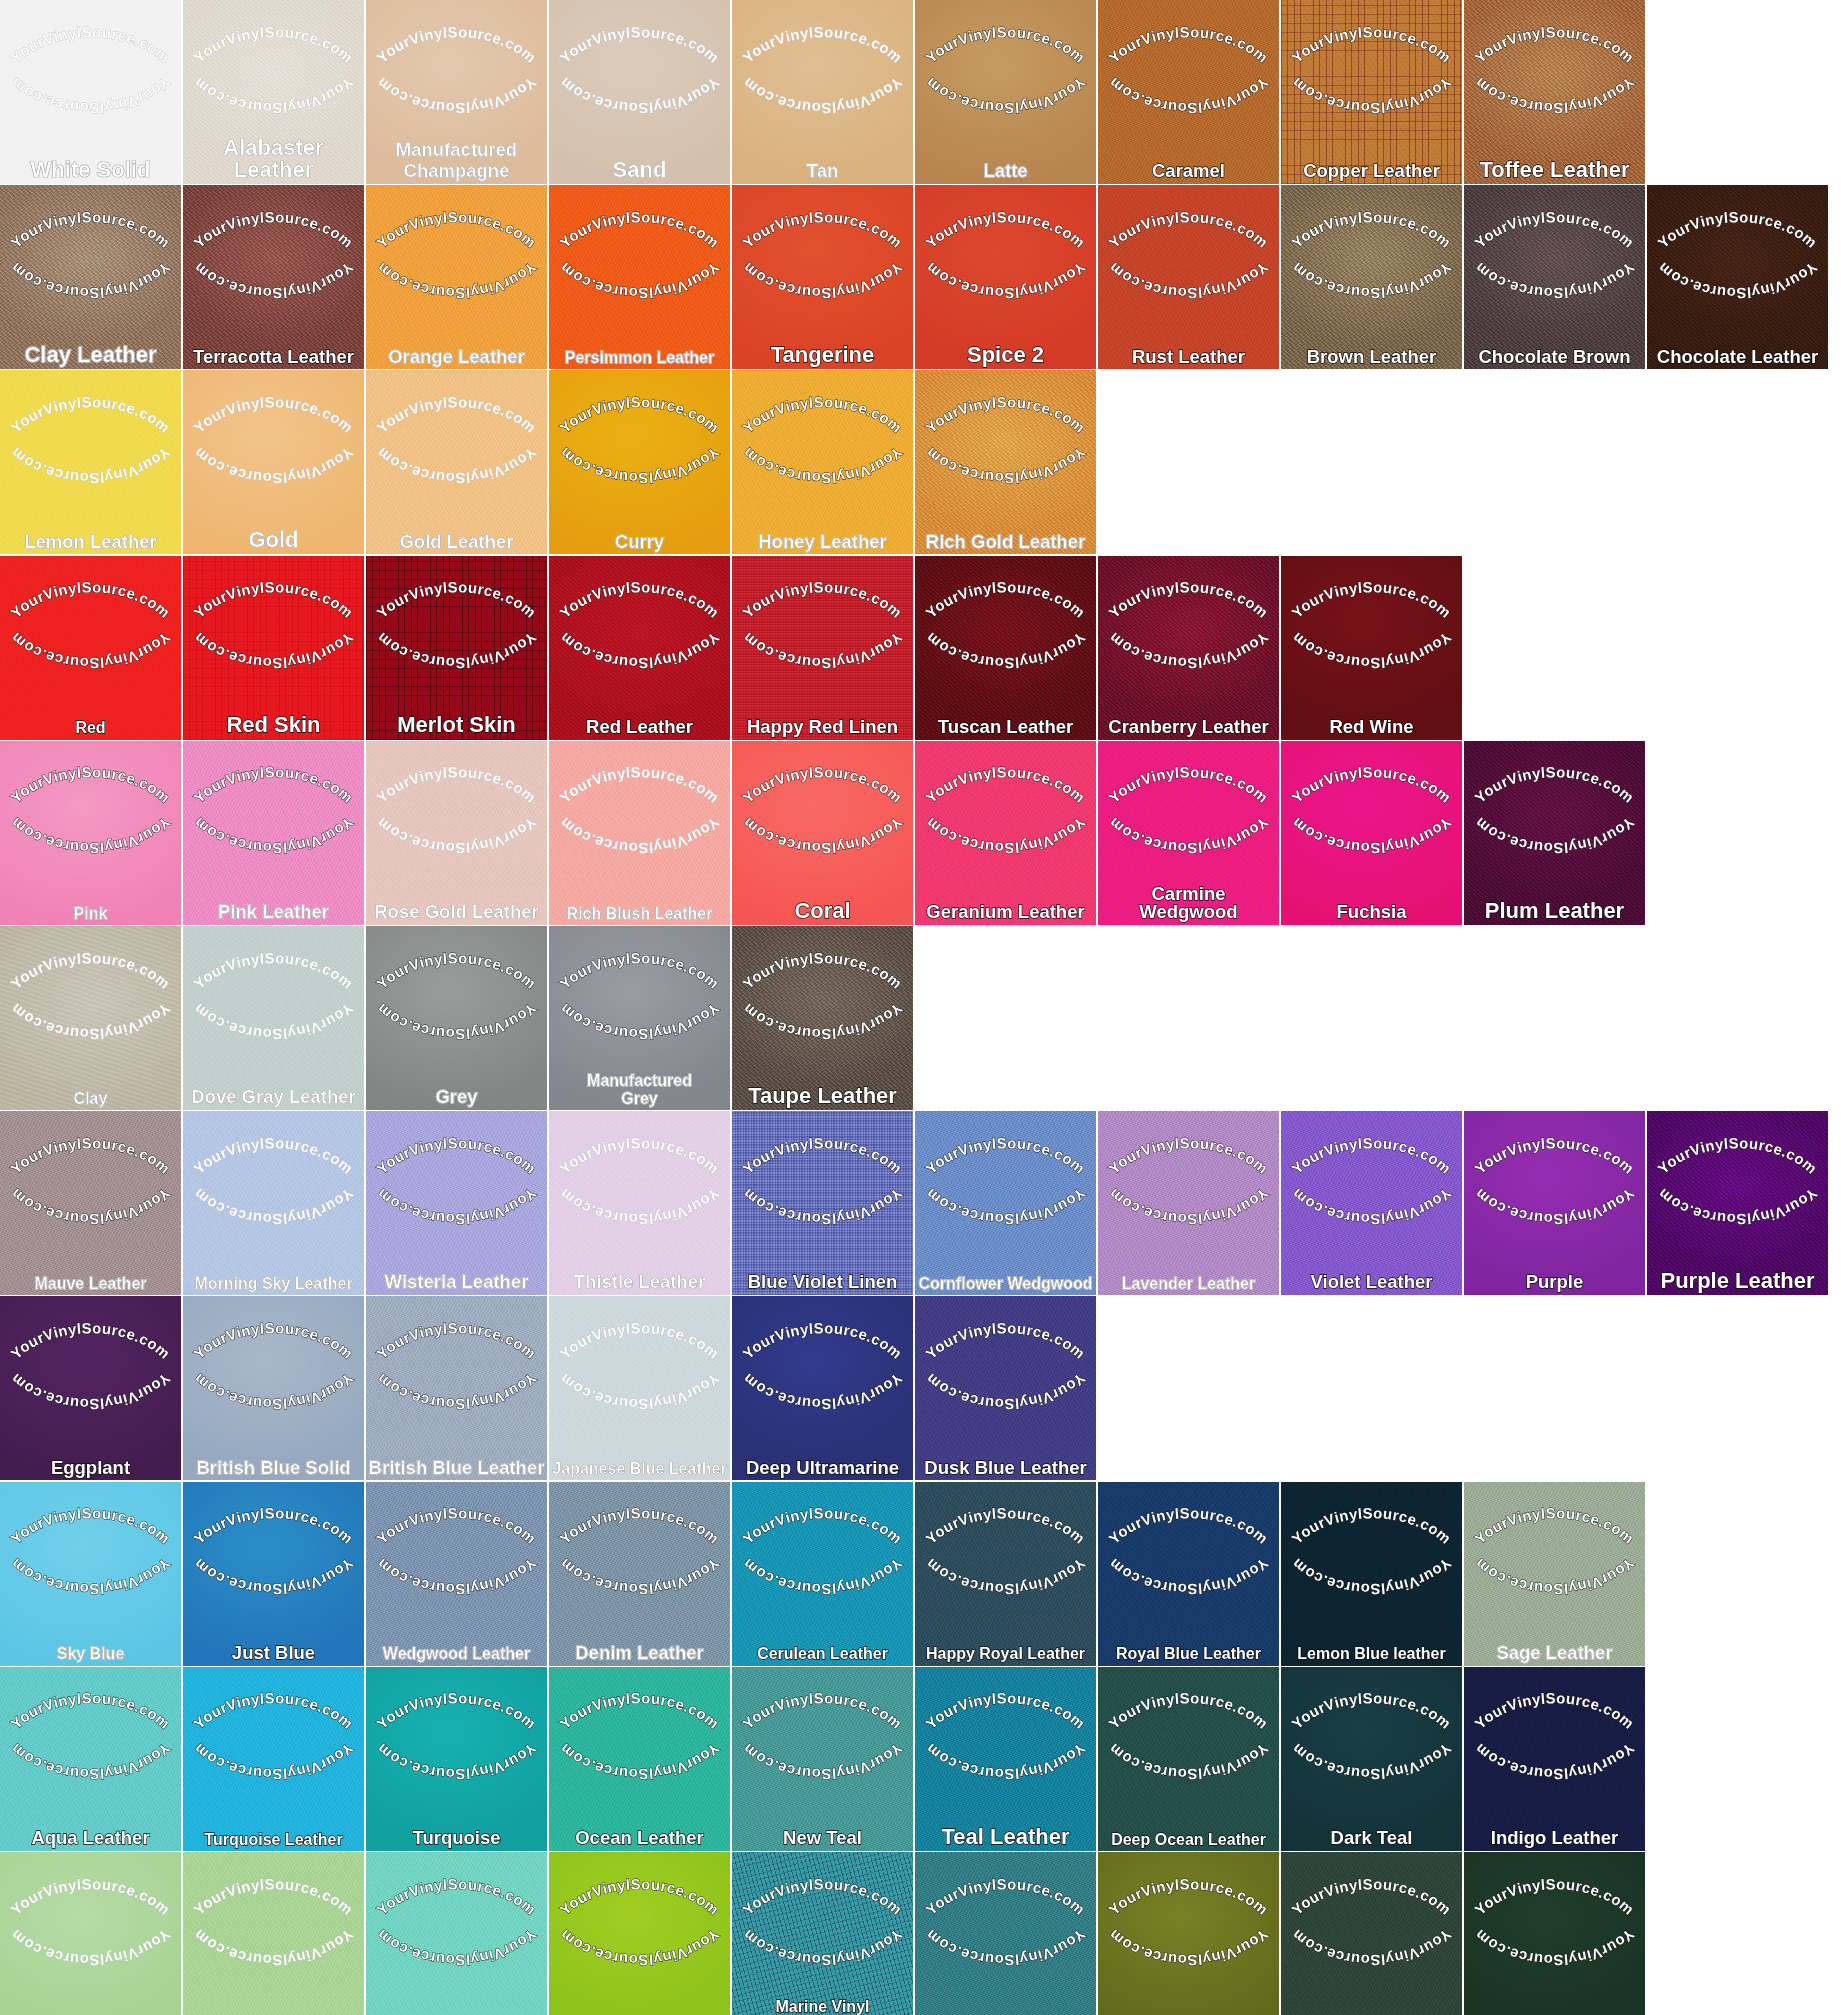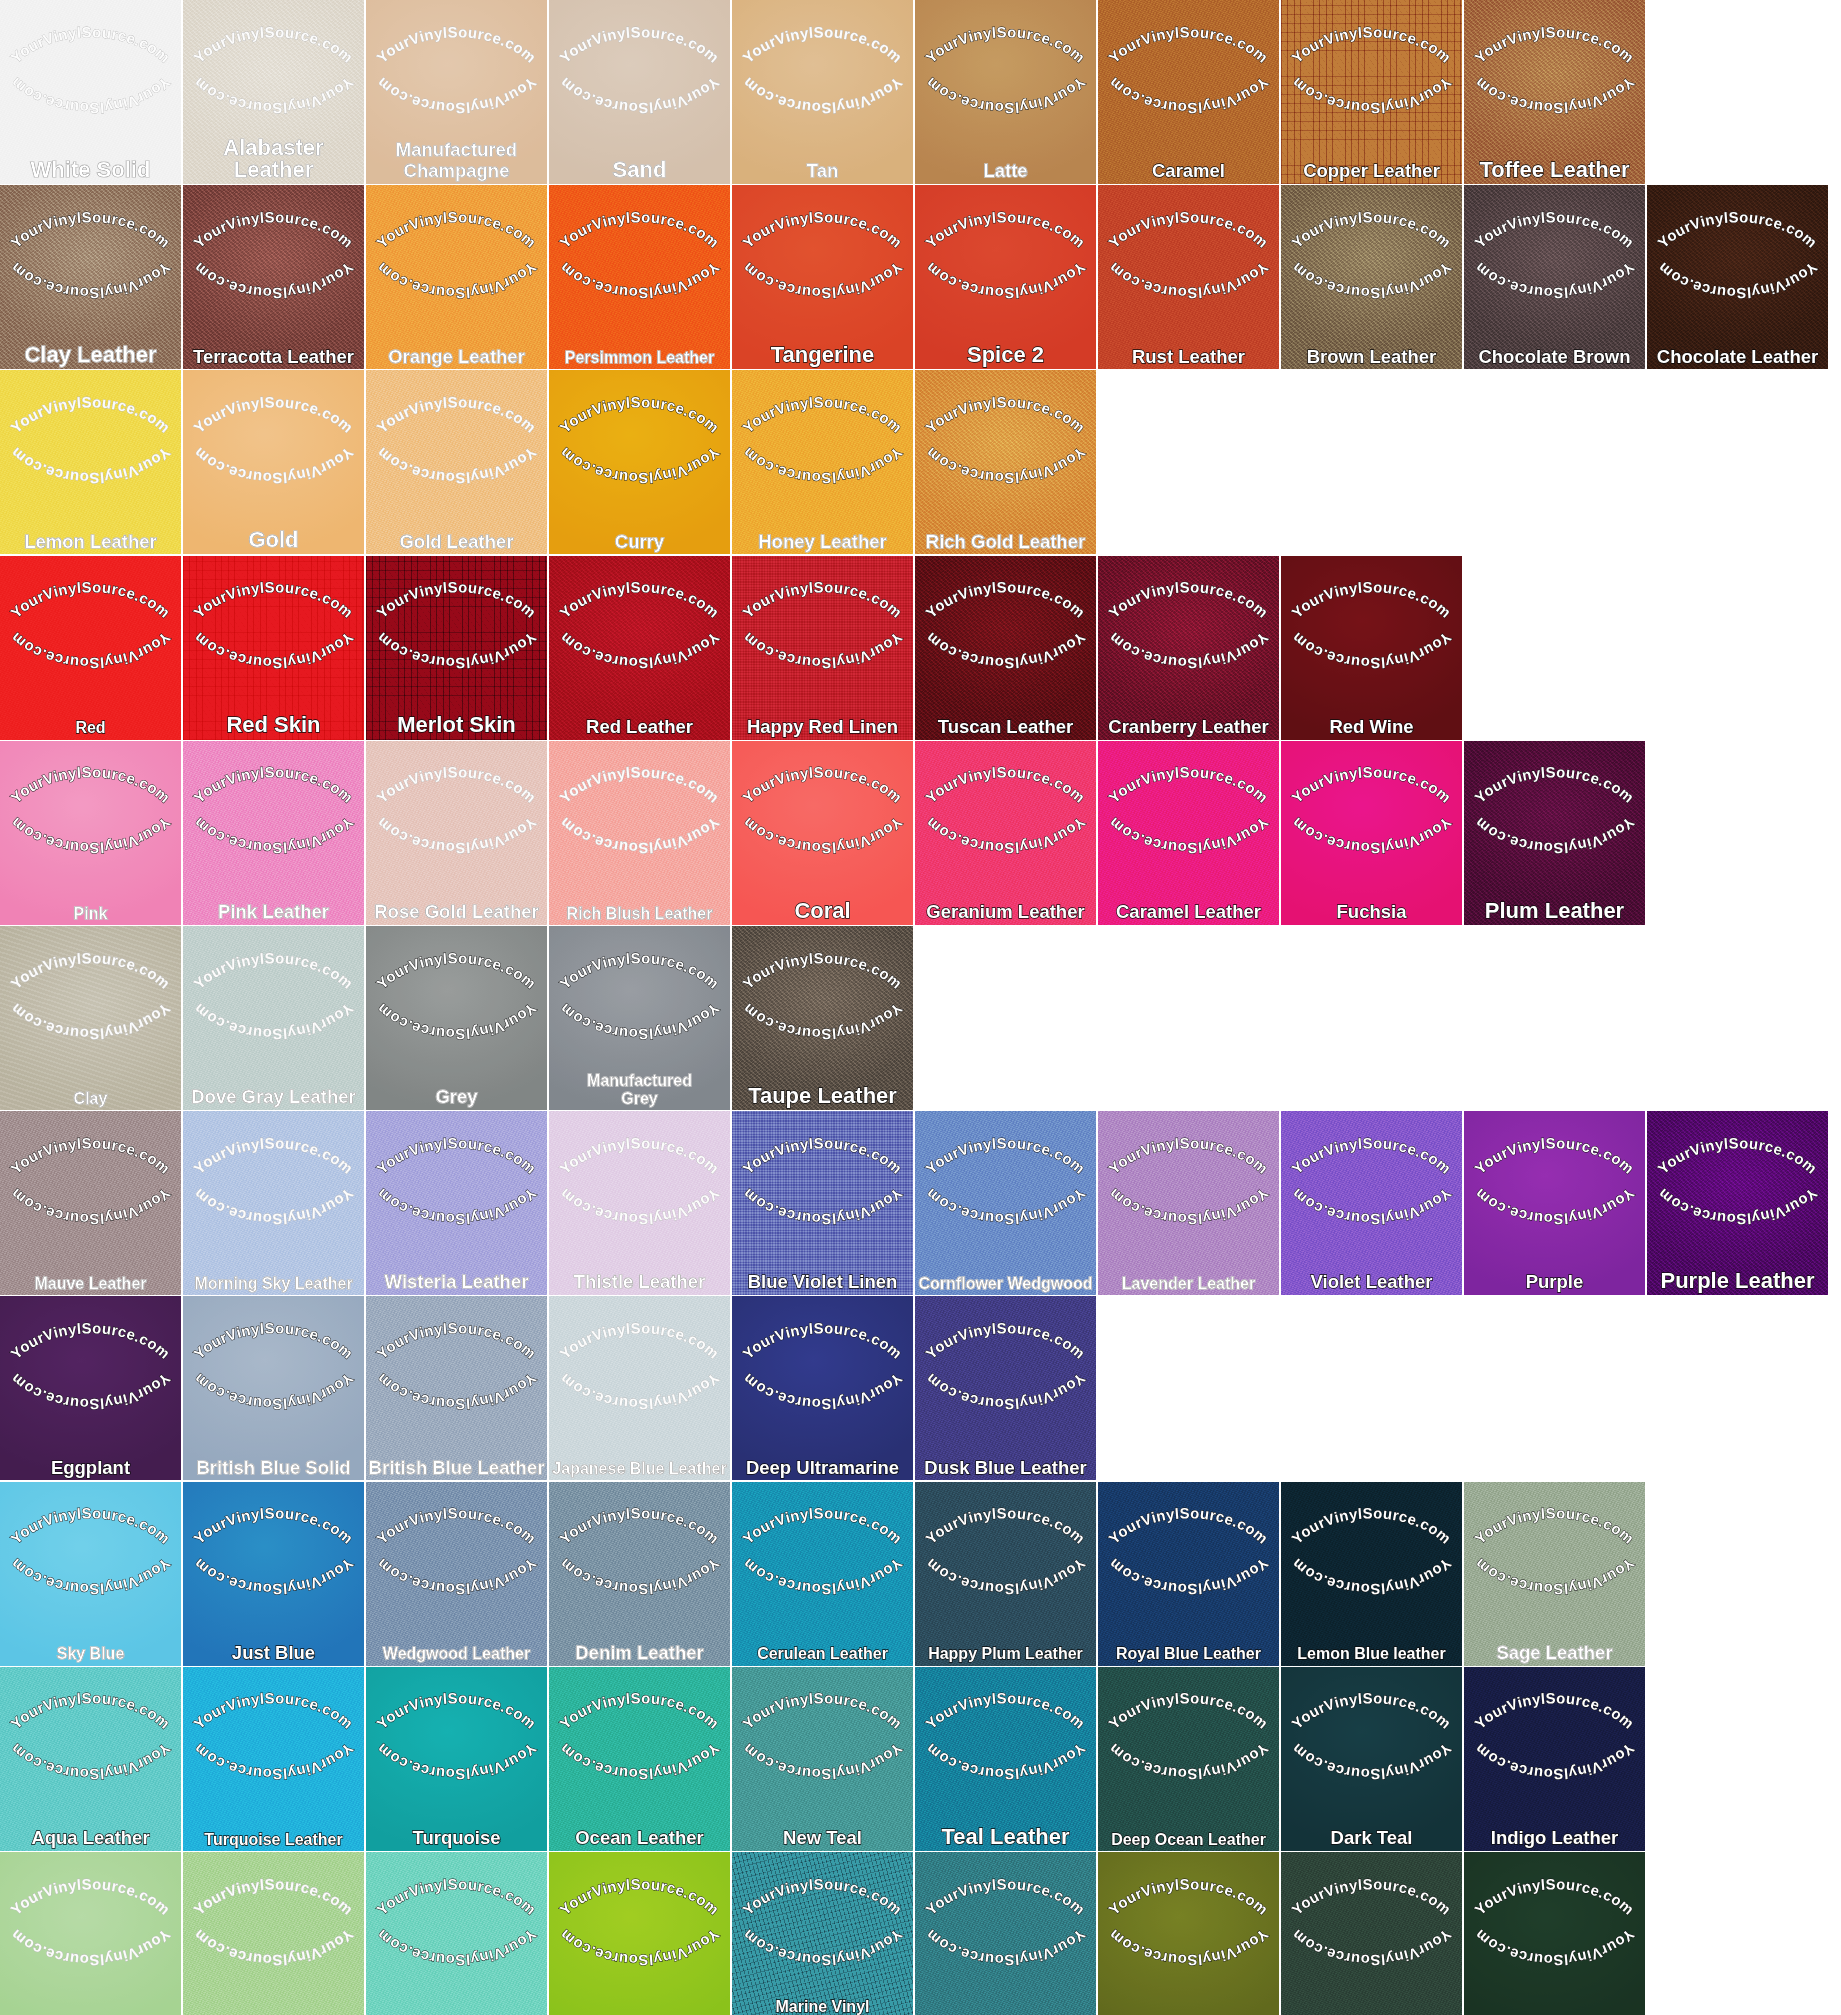--- a/index.html
+++ b/index.html
@@ -711,21 +711,21 @@
           <svg viewBox="0 0 450 280" preserveAspectRatio="none">
             <defs>
               <path id="wmTop39" d="M 24 150 A 210 130 0 0 1 426 150" fill="none"></path>
               <path id="wmBot39" d="M 426 128 A 210 130 0 0 1 24 128" fill="none"></path>
             </defs>
             <text><textPath xlink:href="#wmTop39" startOffset="50%" text-anchor="middle">YourVinylSource.com</textPath></text>
             <text><textPath xlink:href="#wmBot39" startOffset="50%" text-anchor="middle">YourVinylSource.com</textPath></text>
           </svg>
         </div>
         <div class="label lb-m dark">
-          <span>Caramel Leather</span>
+          <span>Carmine Wedgwood</span>
         </div>
       </div>
       <div class="cell">
         <div class="tex t-solid" style="background: rgb(232, 19, 127);"></div>
         <div class="wm">
           <svg viewBox="0 0 450 280" preserveAspectRatio="none">
             <defs>
               <path id="wmTop40" d="M 24 150 A 210 130 0 0 1 426 150" fill="none"></path>
               <path id="wmBot40" d="M 426 128 A 210 130 0 0 1 24 128" fill="none"></path>
             </defs>
@@ -1194,21 +1194,21 @@
           <svg viewBox="0 0 450 280" preserveAspectRatio="none">
             <defs>
               <path id="wmTop68" d="M 24 150 A 210 130 0 0 1 426 150" fill="none"></path>
               <path id="wmBot68" d="M 426 128 A 210 130 0 0 1 24 128" fill="none"></path>
             </defs>
             <text><textPath xlink:href="#wmTop68" startOffset="50%" text-anchor="middle">YourVinylSource.com</textPath></text>
             <text><textPath xlink:href="#wmBot68" startOffset="50%" text-anchor="middle">YourVinylSource.com</textPath></text>
           </svg>
         </div>
         <div class="label lb-s dark">
-          <span>Happy Plum Leather</span>
+          <span>Happy Royal Leather</span>
         </div>
       </div>
       <div class="cell">
         <div class="tex t-grain" style="background: rgb(23, 58, 104);"></div>
         <div class="wm">
           <svg viewBox="0 0 450 280" preserveAspectRatio="none">
             <defs>
               <path id="wmTop69" d="M 24 150 A 210 130 0 0 1 426 150" fill="none"></path>
               <path id="wmBot69" d="M 426 128 A 210 130 0 0 1 24 128" fill="none"></path>
             </defs>

